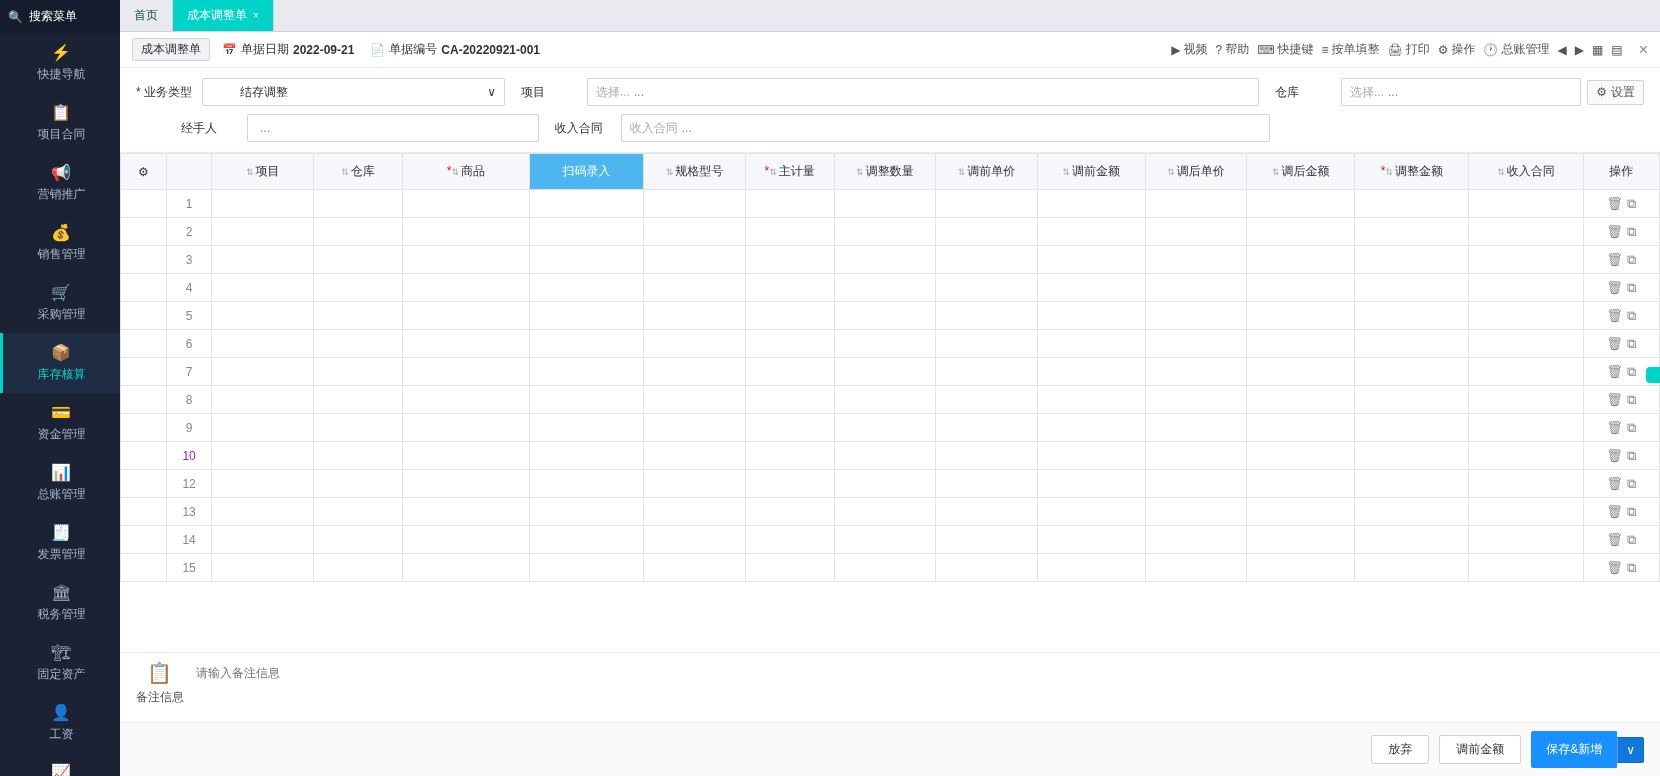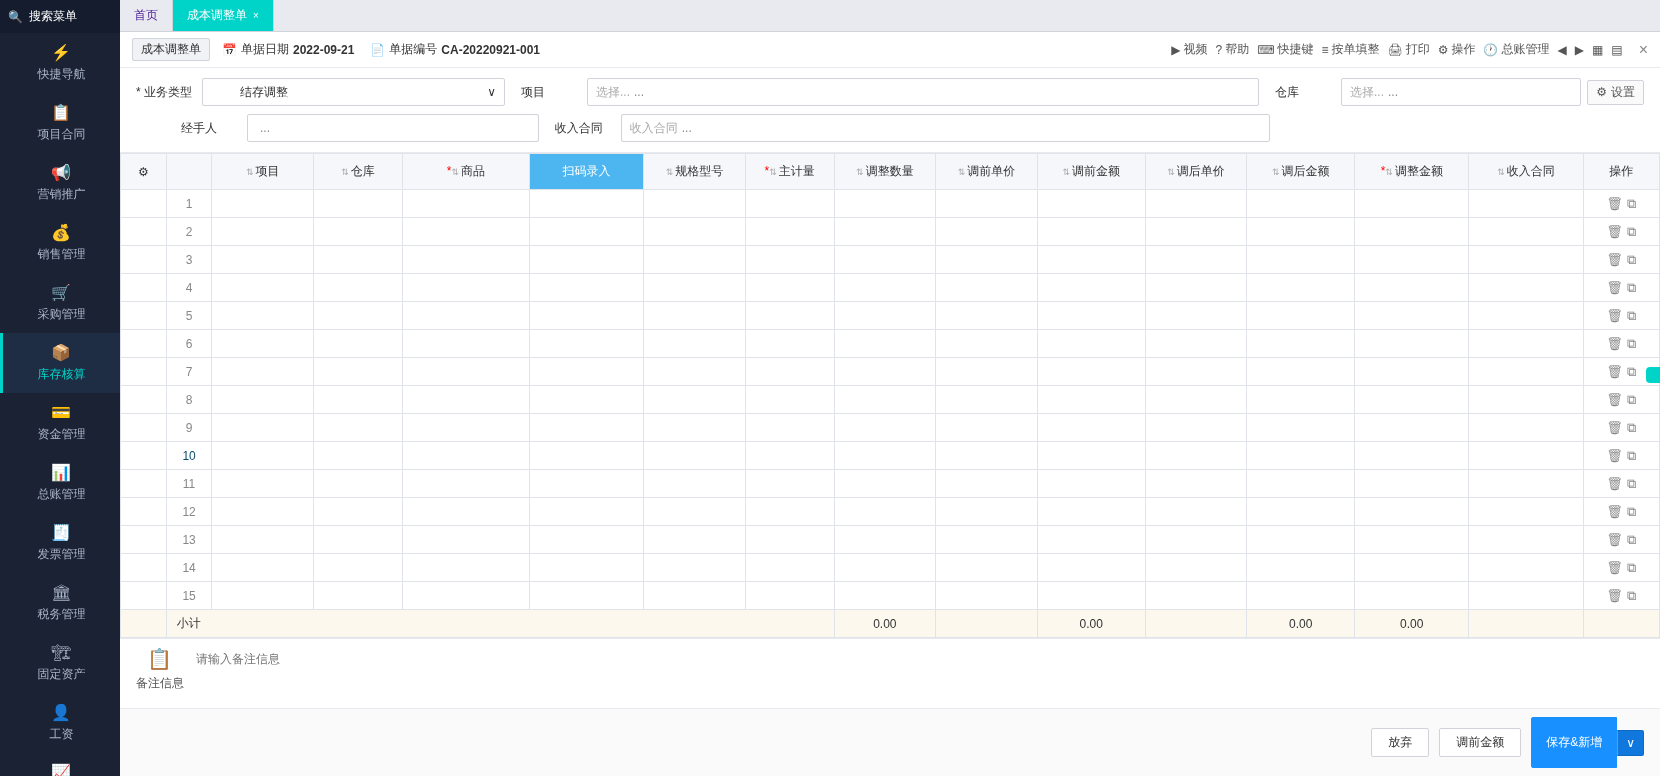--- a/index.html
+++ b/index.html
@@ -56,21 +56,21 @@
       border-bottom: 1px solid #d0d3da;
       flex-shrink: 0;
     }
     .tab {
       display: flex;
       align-items: center;
       padding: 0 14px;
       height: 100%;
       cursor: pointer;
       font-size: 12px;
-      color: #4c1d95;
+      color: #14532d;
       gap: 6px;
       border-right: 1px solid #d0d3da;
     }
     .tab.active {
       background: #00d4c8;
       color: #fff;
     }
     .tab .close-icon { font-size: 10px; }
 
     
@@ -240,21 +240,21 @@
       color: #333;
       cursor: pointer;
     }
 
     .btn { padding: 5px 16px; border-radius: 2px; cursor: pointer; font-size: 12px; border: 1px solid #d0d3da; }
     .btn-default { background: #fff; color: #333; }
     .btn-secondary { background: #fff; color: #333; border: 1px solid #d0d3da; }
     .btn-split {
       display: flex; align-items: center;
     }
-    .btn-split-main { background: #1890ff; color: #fff; border: 1px solid #1890ff; padding: 16px 14px; border-radius: 2px 0 0 2px; cursor: pointer; }
+    .btn-split-main { background: #1890ff; color: #fff; border: 1px solid #1890ff; padding: 9px 14px; border-radius: 2px 0 0 2px; cursor: pointer; }
     .btn-split-arrow { background: #1077dd; color: #fff; border: 1px solid #0e6ac5; border-left: 1px solid rgba(255,255,255,0.3); padding: 5px 8px; border-radius: 0 2px 2px 0; cursor: pointer; }
 
     
     .right-handle {
       position: absolute;
       right: 0;
       top: 40%;
       background: #00d4c8;
       color: #fff;
       width: 14px;
@@ -728,44 +728,21 @@
       <td></td>
       <td>
         <div class="row-actions">
           <span class="row-action-btn">🗑</span>
           <span class="row-action-btn">⧉</span>
         </div>
       </td>
     </tr>
               <tr>
       <td></td>
-      <td class="row-num" style="color:#0c4a6e;text-align:center;">10</td>
-      <td></td>
-      <td></td>
-      <td></td>
-      <td></td>
-      <td></td>
-      <td></td>
-      <td></td>
-      <td></td>
-      <td></td>
-      <td></td>
-      <td></td>
-      <td></td>
-      <td></td>
-      <td>
-        <div class="row-actions">
-          <span class="row-action-btn">🗑</span>
-          <span class="row-action-btn">⧉</span>
-        </div>
-      </td>
-    </tr>
-              <tr>
-      <td></td>
-      <td class="row-num" style="color:#888;text-align:center;">11</td>
+      <td class="row-num" style="color:#a21caf;text-align:center;">10</td>
       <td></td>
       <td></td>
       <td></td>
       <td></td>
       <td></td>
       <td></td>
       <td></td>
       <td></td>
       <td></td>
       <td></td>
@@ -864,32 +841,20 @@
       <td></td>
       <td></td>
       <td></td>
       <td>
         <div class="row-actions">
           <span class="row-action-btn">🗑</span>
           <span class="row-action-btn">⧉</span>
         </div>
       </td>
     </tr>
-              <tr class="subtotal-row">
-    <td></td>
-    <td colspan="7" class="subtotal-label">小计</td>
-    <td style="text-align:center;">0.00</td>
-    <td></td>
-    <td style="text-align:center;">0.00</td>
-    <td></td>
-    <td style="text-align:center;">0.00</td>
-    <td style="text-align:center;">0.00</td>
-    <td></td>
-    <td></td>
-  </tr>
             </tbody>
         </table>
       </div>
     </div>
 
     <div class="notes-area">
       <div class="notes-icon-block">
         <span class="notes-icon">📋</span>
         <span>备注信息</span>
       </div>

